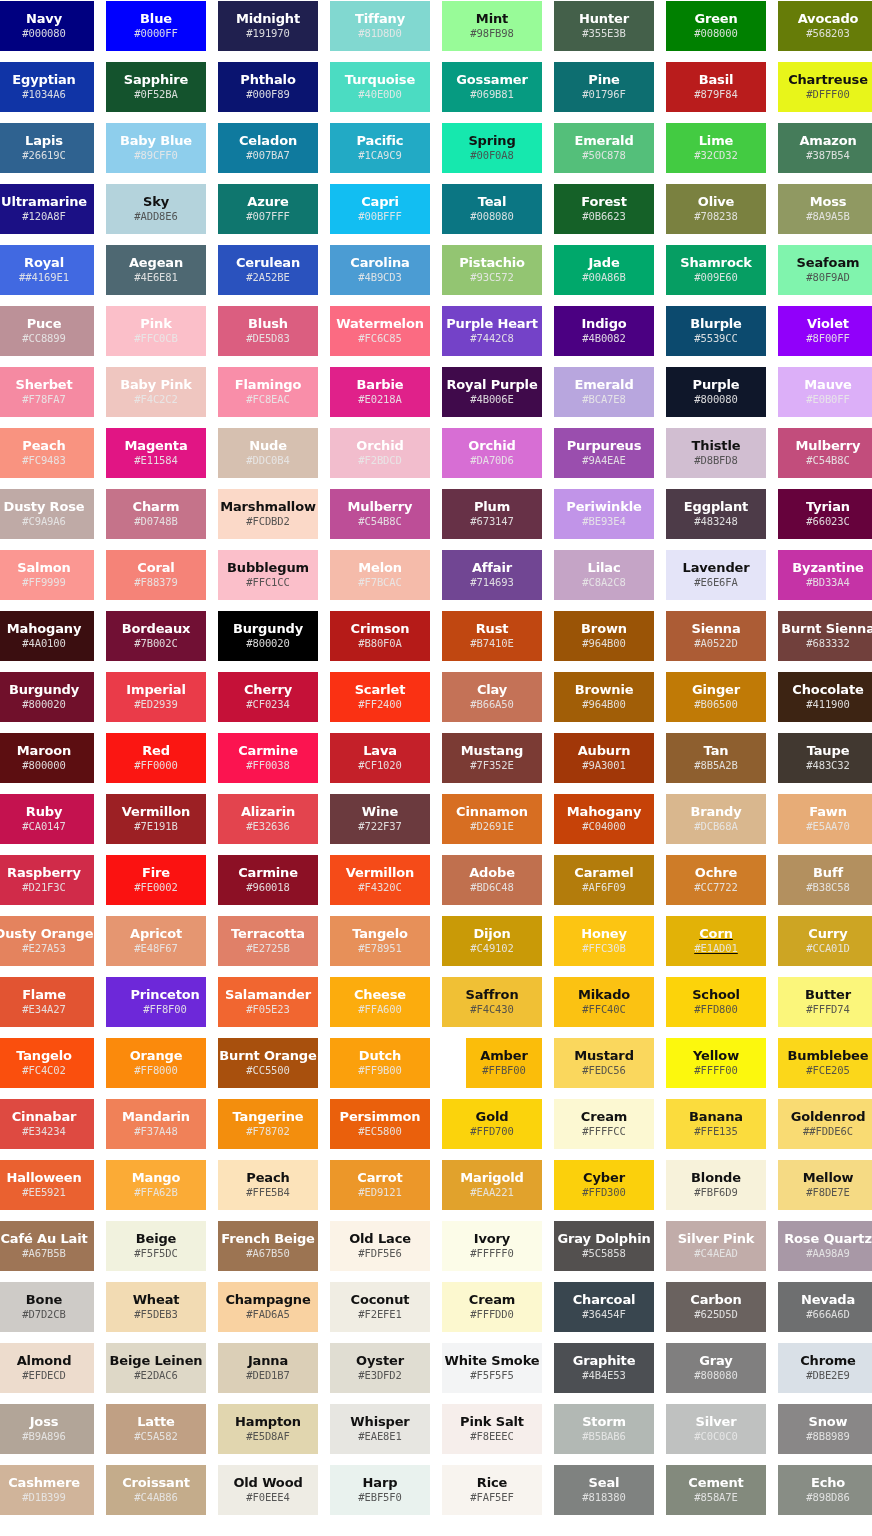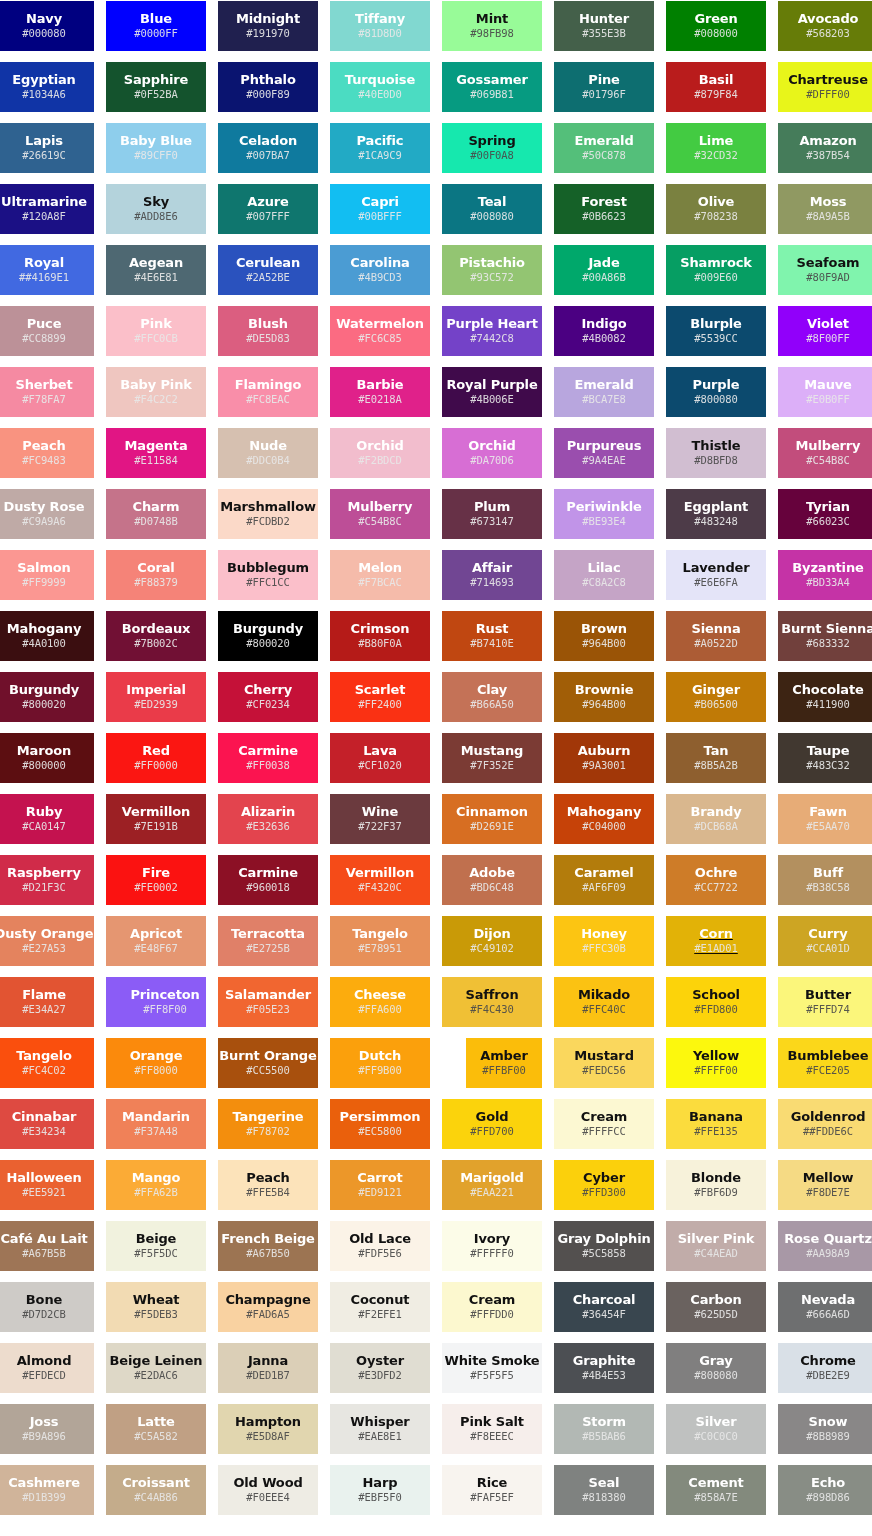--- a/index.html
+++ b/index.html
@@ -263,21 +263,21 @@
       <div class="swatch-hex" style="color: rgb(232, 232, 232);">#E0218A</div>
     </div>
     <div class="swatch" style="background-color: rgb(64, 10, 75);">
       <div class="swatch-name" style="color: rgb(255, 255, 255);">Royal Purple</div>
       <div class="swatch-hex" style="color: rgb(232, 232, 232);">#4B006E</div>
     </div>
     <div class="swatch" style="background-color: rgb(184, 166, 222);">
       <div class="swatch-name" style="color: rgb(255, 255, 255);">Emerald</div>
       <div class="swatch-hex" style="color: rgb(232, 232, 232);">#BCA7E8</div>
     </div>
-    <div class="swatch" style="background-color: #0c4a6e;">
+    <div class="swatch" style="background-color: #0f172a;">
       <div class="swatch-name" style="color: rgb(255, 255, 255);">Purple</div>
       <div class="swatch-hex" style="color: rgb(232, 232, 232);">#800080</div>
     </div>
     <div class="swatch" style="background-color: rgb(220, 175, 248);">
       <div class="swatch-name" style="color: rgb(255, 255, 255);">Mauve</div>
       <div class="swatch-hex" style="color: rgb(232, 232, 232);">#E0B0FF</div>
     </div>
     <div class="swatch" style="background-color: rgb(249, 147, 128);">
       <div class="swatch-name" style="color: rgb(255, 255, 255);">Peach</div>
       <div class="swatch-hex" style="color: rgb(232, 232, 232);">#FC9483</div>
@@ -563,21 +563,21 @@
       <div class="swatch-hex" style="color: rgb(232, 232, 232);">#E1AD01</div>
     </div>
     <div class="swatch" style="background-color: rgb(205, 165, 35);">
       <div class="swatch-name" style="color: rgb(255, 255, 255);">Curry</div>
       <div class="swatch-hex" style="color: rgb(232, 232, 232);">#CCA01D</div>
     </div>
     <div class="swatch" style="background-color: rgb(226, 84, 50);">
       <div class="swatch-name" style="color: rgb(255, 255, 255);">Flame</div>
       <div class="swatch-hex" style="color: rgb(232, 232, 232);">#E34A27</div>
     </div>
-    <div class="swatch" style="background-color: #8b5cf6; padding-left: 18px;">
+    <div class="swatch" style="background-color: #6d28d9; padding-left: 18px;">
       <div class="swatch-name" style="color: rgb(255, 255, 255);">Princeton</div>
       <div class="swatch-hex" style="color: rgb(232, 232, 232);">#FF8F00</div>
     </div>
     <div class="swatch" style="background-color: rgb(241, 102, 48);">
       <div class="swatch-name" style="color: rgb(255, 255, 255);">Salamander</div>
       <div class="swatch-hex" style="color: rgb(232, 232, 232);">#F05E23</div>
     </div>
     <div class="swatch" style="background-color: rgb(252, 172, 13);">
       <div class="swatch-name" style="color: rgb(255, 255, 255);">Cheese</div>
       <div class="swatch-hex" style="color: rgb(232, 232, 232);">#FFA600</div>

